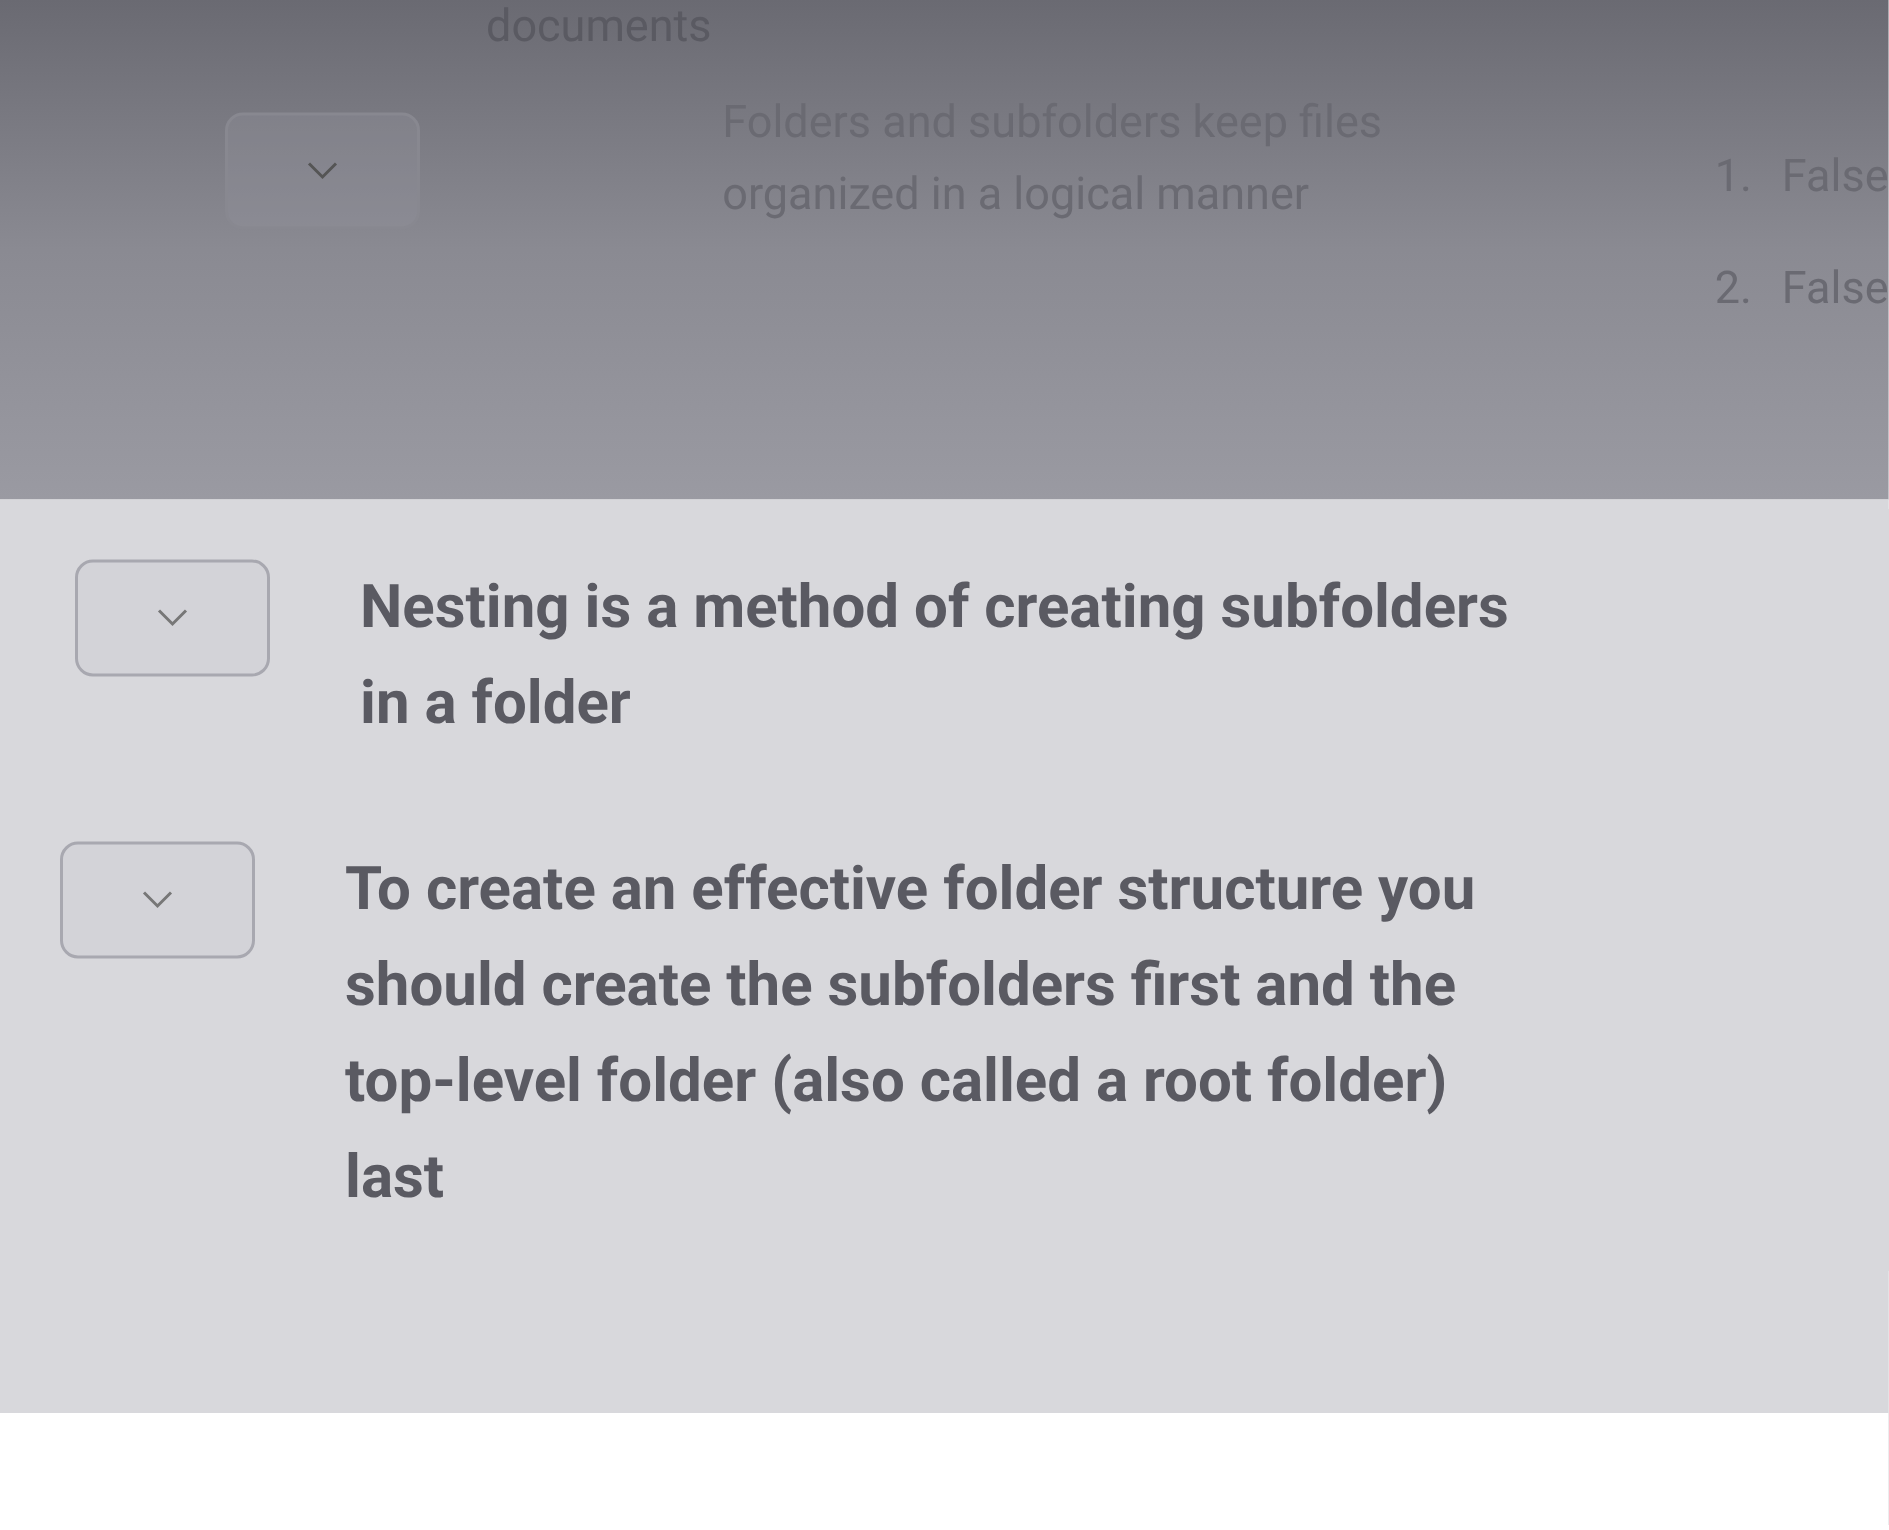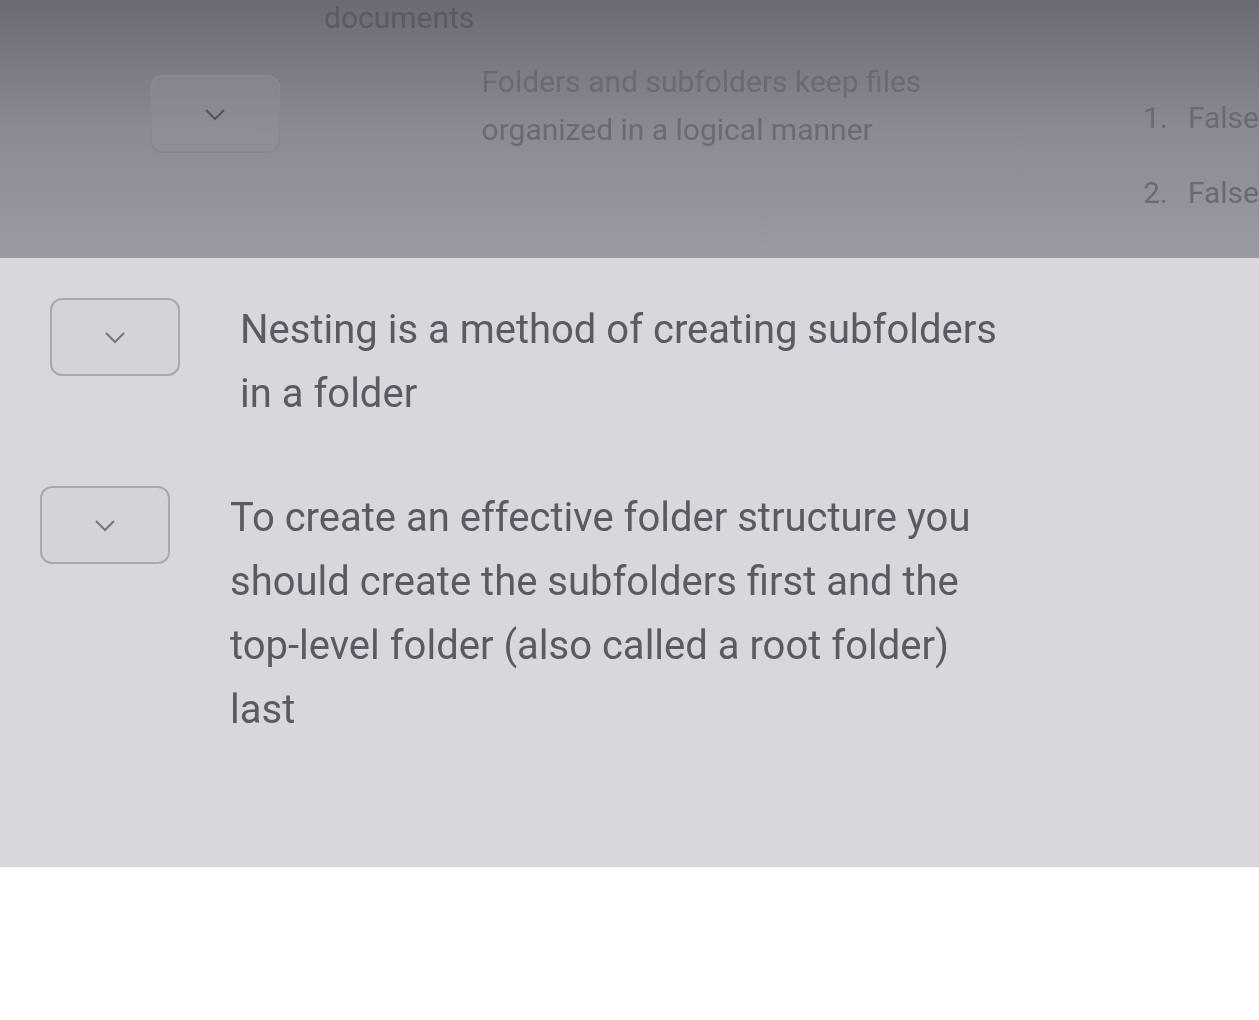--- a/index.html
+++ b/index.html
@@ -8,29 +8,30 @@
       box-sizing: border-box;
     }
     body {
       font-family: -apple-system, BlinkMacSystemFont, "Segoe UI", Roboto, sans-serif;
       width: 1259px;
       height: 1020px;
       overflow: hidden;
     }
     .upper-section {
       background: linear-gradient(to bottom, #6a6a72 0%, #8a8a92 50%, #9a9aa2 100%);
-      height: 258px;
+      height: 333px;
       position: relative;
       padding: 0;
     }
     .lower-section {
       background: #d8d8dc;
       height: 609px;
       position: relative;
       padding-top: 40px;
+      font-weight: bold;
     }
     .row {
       display: flex;
       align-items: flex-start;
       padding-left: 50px;
     }
     .upper-row {
       padding-top: 0;
       justify-content: space-between;
     }

